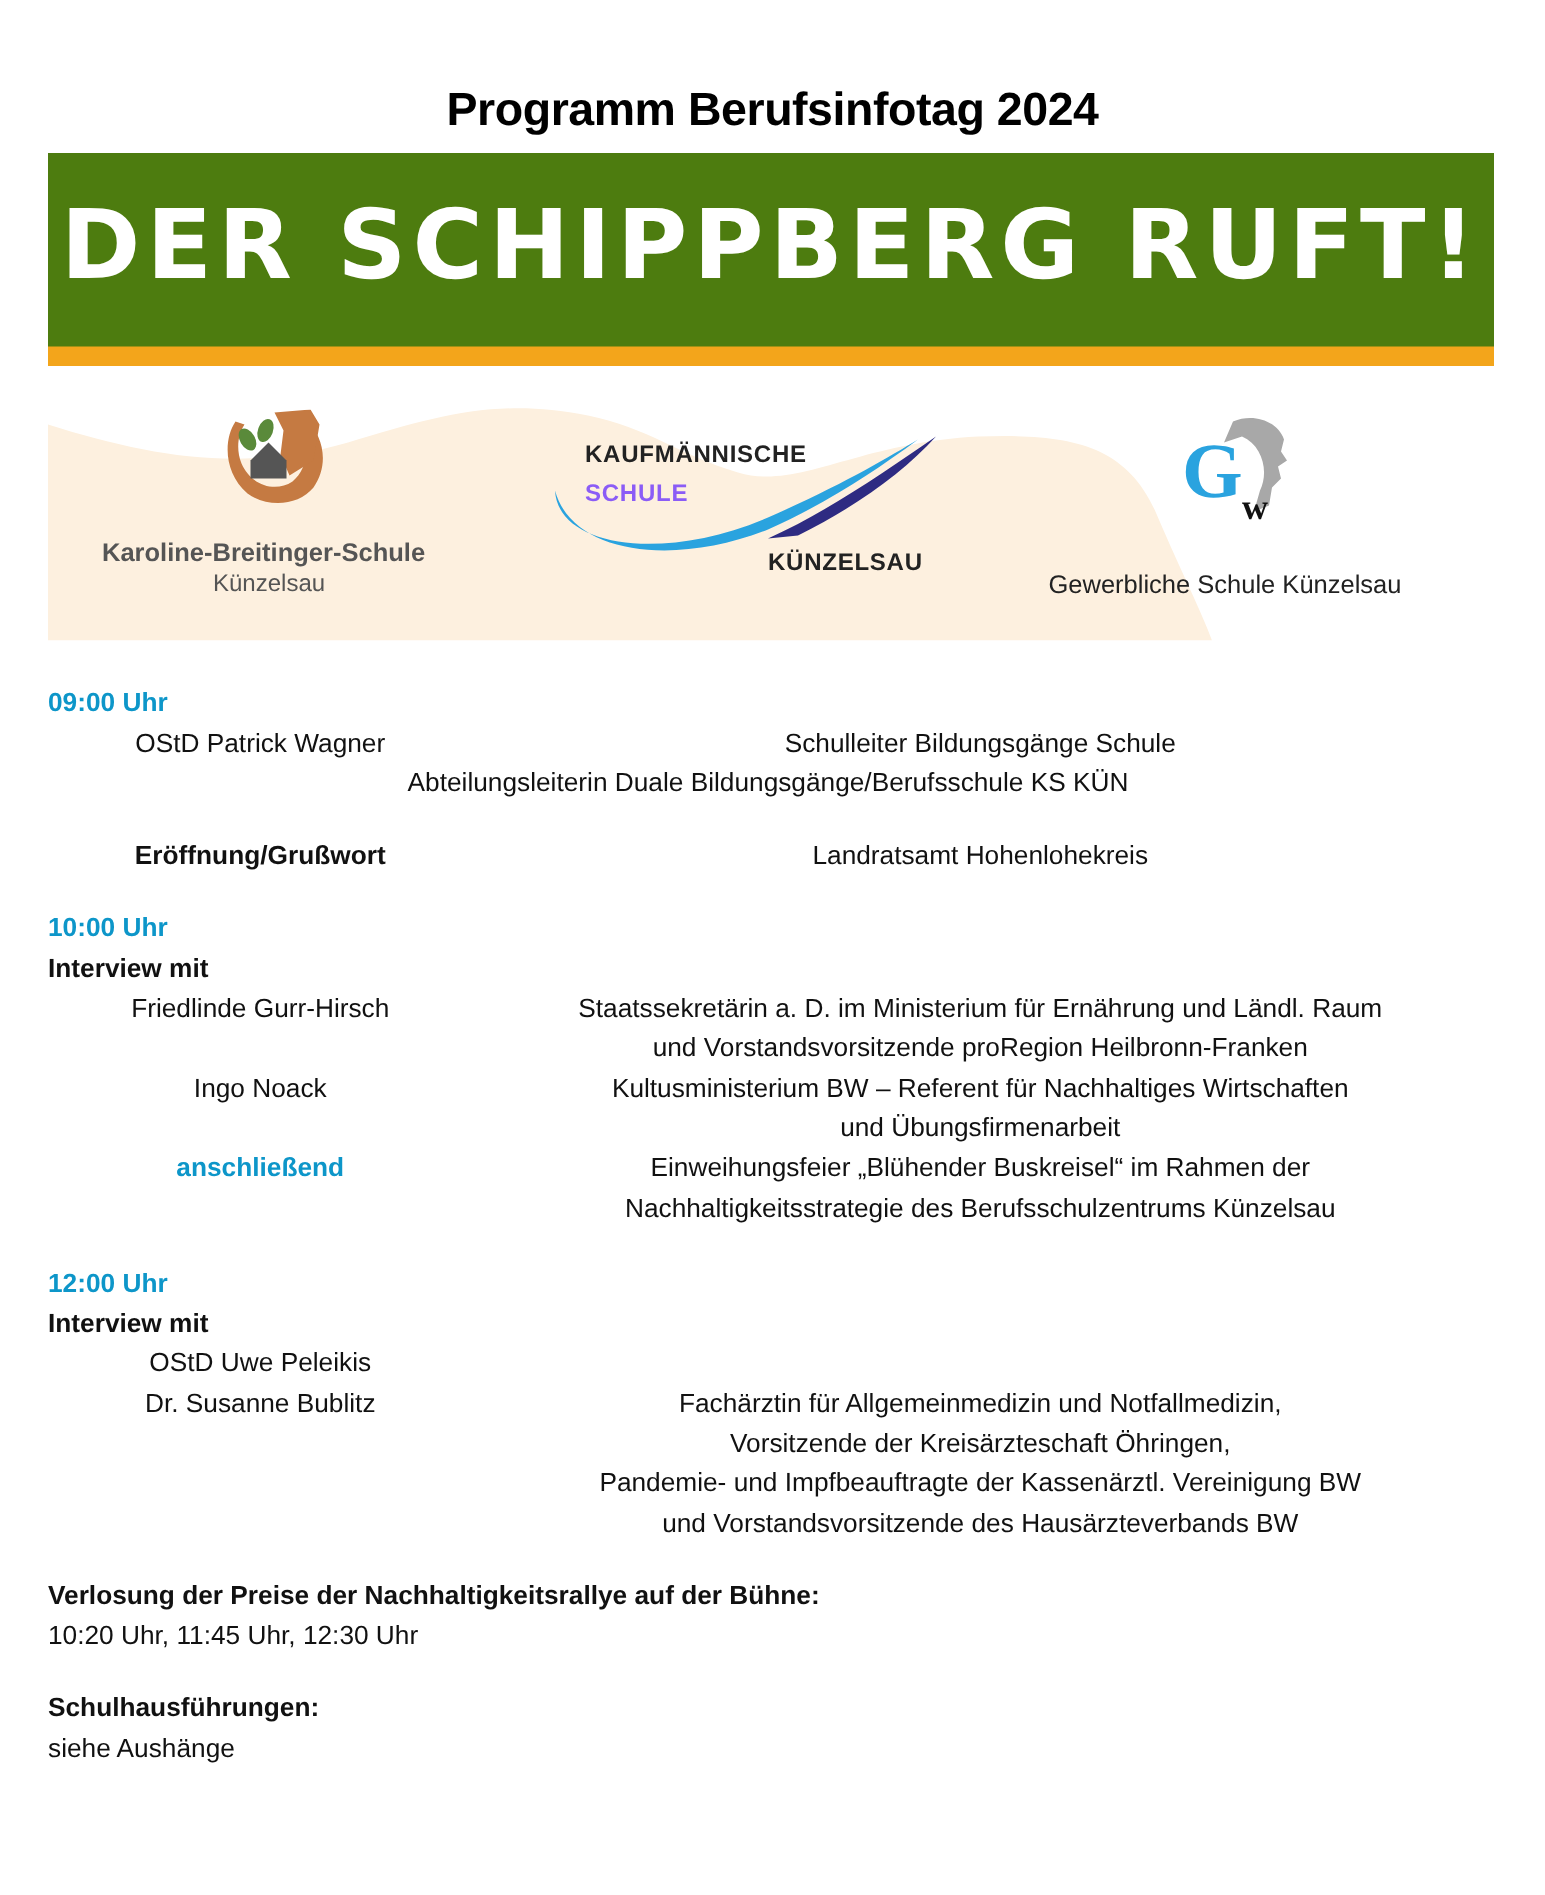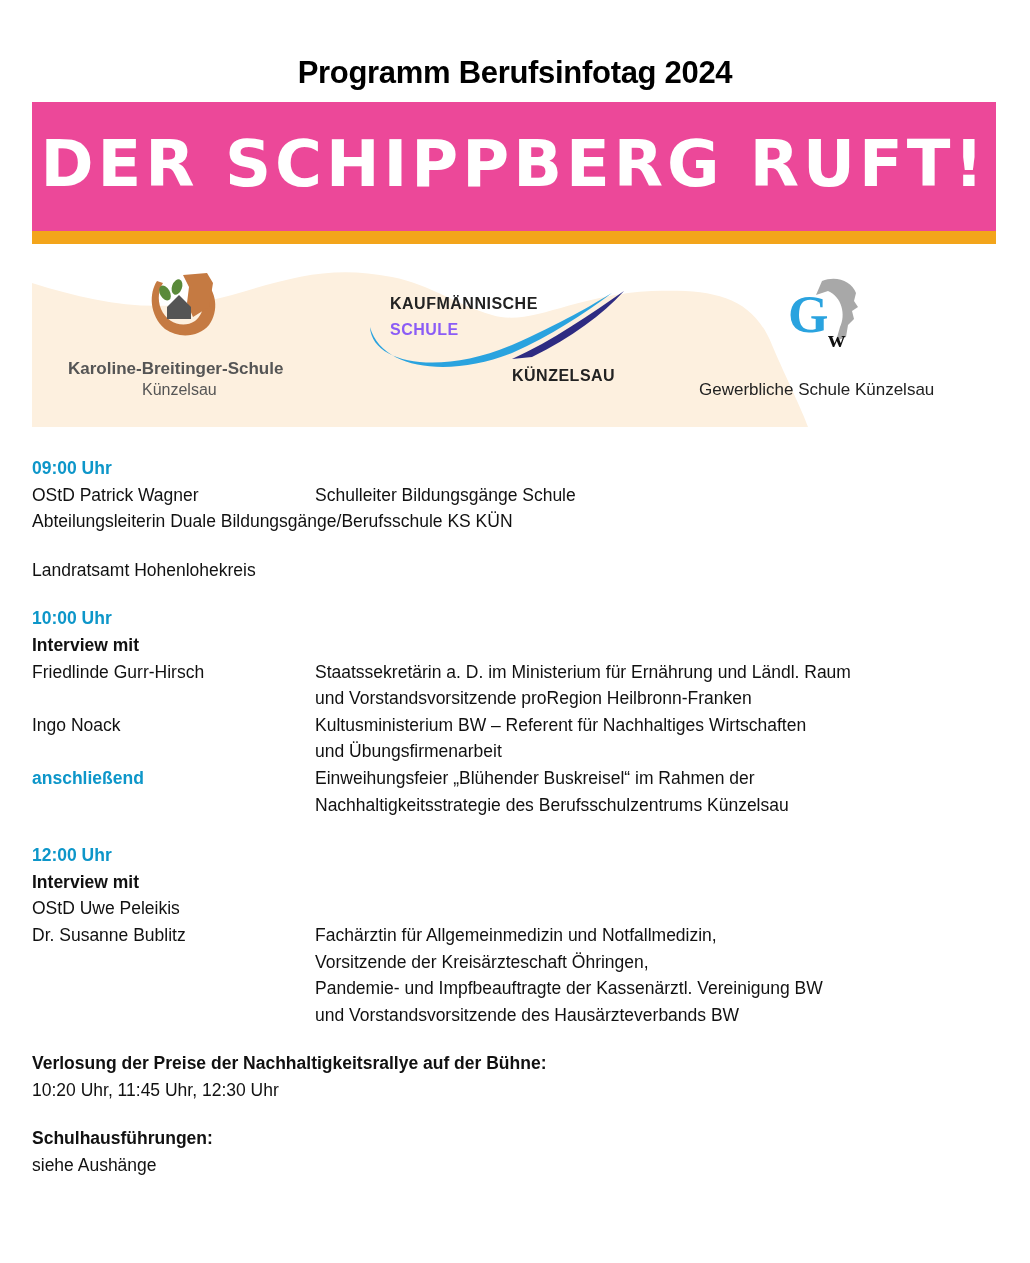--- a/index.html
+++ b/index.html
@@ -6,21 +6,21 @@
     html, body { width: 1030px; height: 1263px; background: #ffffff; overflow: hidden; }
     body { font-family: "Liberation Sans", "DejaVu Sans", sans-serif; color: #111111; position: relative; }
 
     .page-title {
       position: absolute; top: 20px; left: 0; width: 1030px; text-align: center;
       font-size: 31px; font-weight: bold; color: #000000; letter-spacing: -0.3px; margin-top: 35px;
     }
 
     .banner {
       position: absolute; left: 32px; top: 102px; width: 964px; height: 142px;
-      background: #ec4899;
+      background: #4d7c0f;
     }
     .banner-stripe {
       position: absolute; left: 0; bottom: 0; width: 100%; height: 13px; background: #f3a51b;
     }
     .banner-text {
       position: absolute; left: 0; top: 30px; width: 100%; text-align: center;
       color: #ffffff; font-weight: bold; font-size: 64px; letter-spacing: 4px;
       font-family: "DejaVu Sans", sans-serif; line-height: 1;
     }
 
@@ -32,21 +32,21 @@
     .logo-kbs .city { position: absolute; left: 110px; top: 126px; font-size: 16px; color: #555555; }
 
     .logo-ks { position: absolute; left: 330px; top: 0; width: 300px; height: 170px; }
     .logo-ks .l1 { position: absolute; left: 28px; top: 40px; font-size: 16px; font-weight: bold; color: #222222; letter-spacing: 0.5px; }
     .logo-ks .l2 { position: absolute; left: 28px; top: 66px; font-size: 16px; font-weight: bold; color: #8b5cf6; letter-spacing: 0.5px; }
     .logo-ks .l3 { position: absolute; left: 150px; top: 112px; font-size: 16px; font-weight: bold; color: #222222; letter-spacing: 0.5px; }
 
     .logo-gs { position: absolute; left: 660px; top: 0; width: 304px; height: 170px; }
     .logo-gs .name { position: absolute; left: 7px; top: 125px; font-size: 17px; color: #222222; white-space: nowrap; }
 
-    .program { position: absolute; left: 32px; top: 455px; width: 960px; font-size: 17.5px; line-height: 26.6px; }
+    .program { position: absolute; left: 32px; top: 455px; width: 960px; font-size: 17.5px; line-height: 26.6px; text-align: center; }
     .row { display: flex; min-height: 26.6px; }
     .col-left { width: 283px; flex: none; }
     .col-right { flex: 1; }
     .time { color: #0d96c9; font-weight: bold; }
     .bold { font-weight: bold; }
     .gap { height: 22px; }
     .gap-lg { height: 24px; }
     .line { display: block; }
   </style>
 </head>
@@ -107,20 +107,21 @@
         <span class="line">Schulleiter Bildungsgänge Schule</span>
       </div>
   </div>
   <div class="row">
     <div class="col-right">
         <span class="line">Abteilungsleiterin Duale Bildungsgänge/Berufsschule KS KÜN</span>
       </div>
   </div>
   <div class="gap"></div>
   <div class="row">
+    <div class="col-left bold">Eröffnung/Grußwort</div>
     <div class="col-right">Landratsamt Hohenlohekreis</div>
   </div>
   <div class="gap"></div>
 
   <div class="row">
       <div class="time">10:00 Uhr</div>
     </div>
   <div class="row">
       <div class="bold">Interview mit</div>
     </div>

